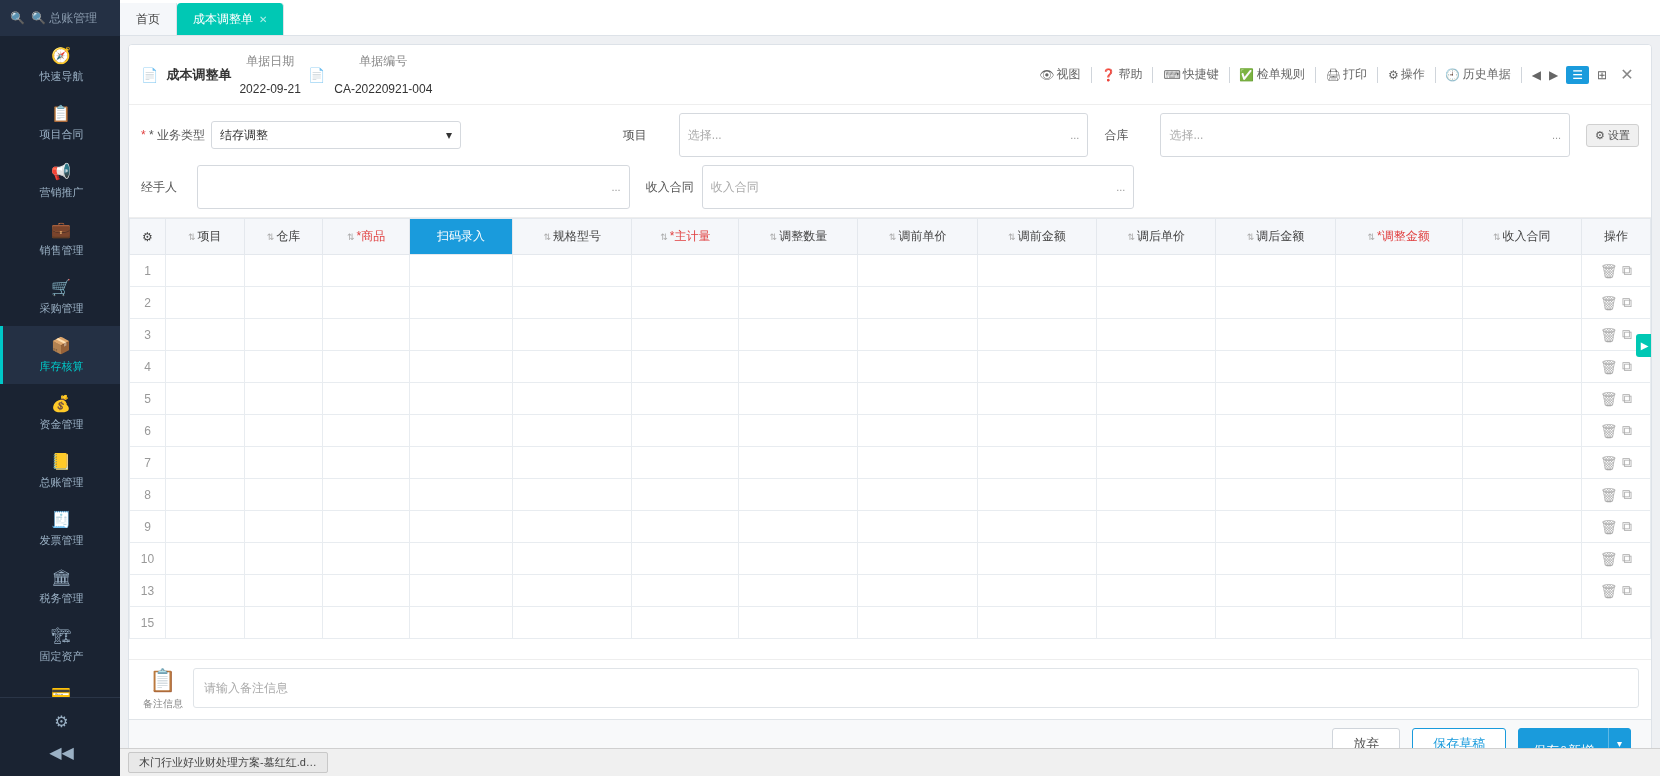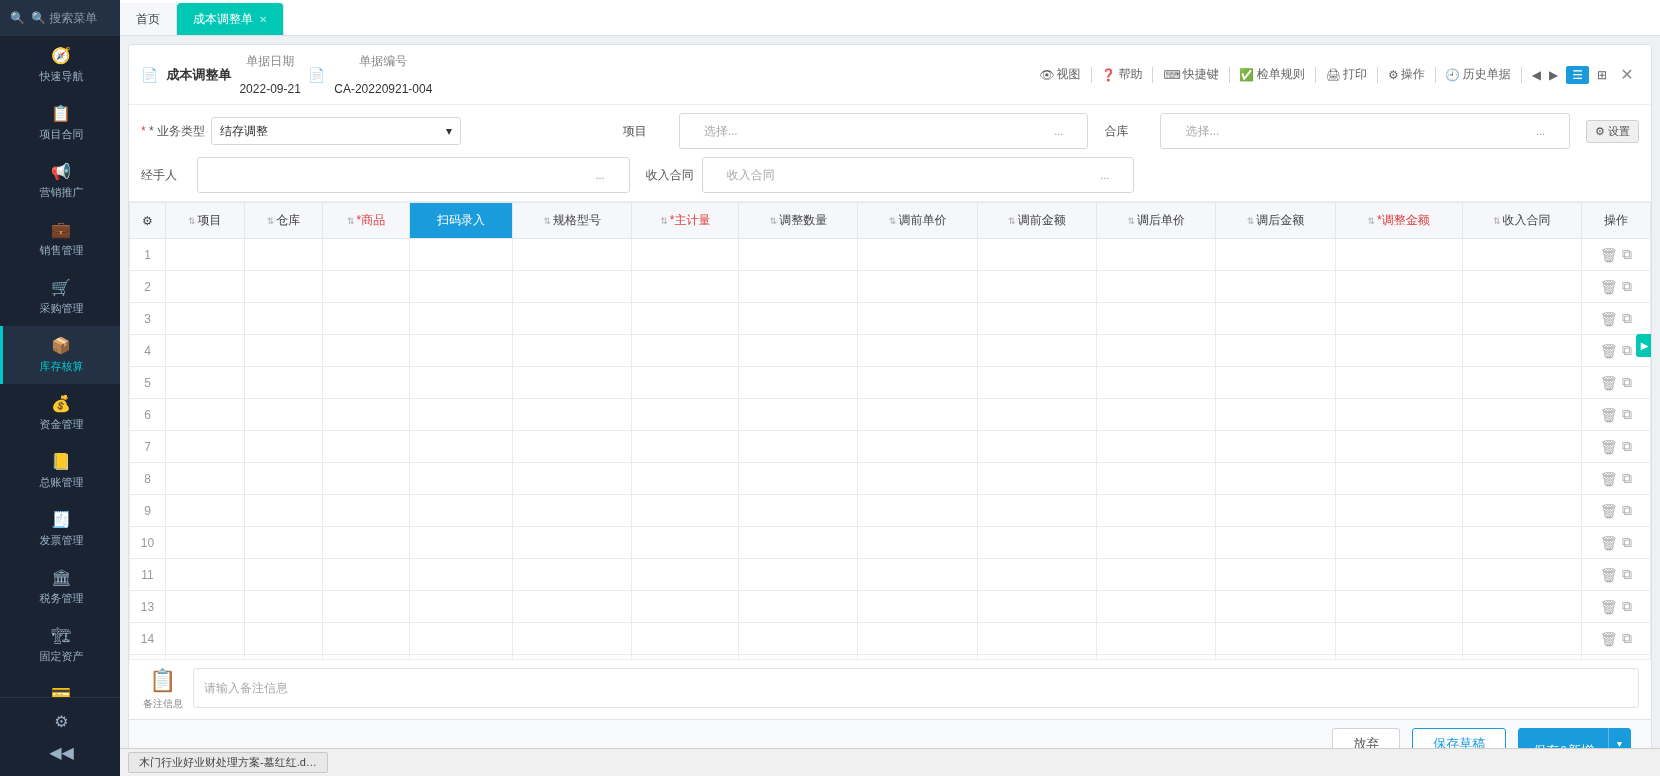--- a/index.html
+++ b/index.html
@@ -161,24 +161,24 @@
       color: #555;
       white-space: nowrap;
       min-width: 50px;
     }
     .field-label.required::before {
       content: '* ';
       color: #e04040;
     }
     .field-input {
       flex: 1;
-      height: 36px;
+      height: 44px;
       border: 1px solid #d5d9de;
       border-radius: 3px;
-      padding: 0 24px;
+      padding: 0 8px;
       font-size: 12px;
       color: #333;
       background: #fff;
       display: flex;
       align-items: center;
       justify-content: space-between;
       cursor: pointer;
     }
     .field-input-dots { color: #999; font-size: 11px; }
     .field-select {
@@ -397,21 +397,21 @@
     ::-webkit-scrollbar-thumb { background: #c1c1c1; border-radius: 3px; }
 
     .divider { width: 1px; height: 16px; background: #d0d5db; margin: 0 2px; }
   </style>
 </head>
 <body>
 
 <div class="sidebar">
   <div class="sidebar-search">
     <span>🔍</span>
-    <span>🔍 搜索菜单</span>
+    <span>🔍 总账管理</span>
   </div>
   <div class="sidebar-items">
 
   <div class="sidebar-item">
         <span class="icon">🧭</span>
         <span>快速导航</span>
       </div>
       <div class="sidebar-item">
         <span class="icon">📋</span>
         <span>项目合同</span>
@@ -824,65 +824,21 @@
       <td></td>
       <td></td>
       <td>
         <div class="row-actions">
           <span class="row-action-btn">🗑</span>
           <span class="row-action-btn">⧉</span>
         </div>
       </td>
     </tr>
             <tr>
-      <td class="row-num">11</td>
-      <td></td>
-      <td></td>
-      <td></td>
-      <td></td>
-      <td></td>
-      <td></td>
-      <td></td>
-      <td></td>
-      <td></td>
-      <td></td>
-      <td></td>
-      <td></td>
-      <td></td>
-      <td>
-        <div class="row-actions">
-          <span class="row-action-btn">🗑</span>
-          <span class="row-action-btn">⧉</span>
-        </div>
-      </td>
-    </tr>
-            <tr>
       <td class="row-num">13</td>
-      <td></td>
-      <td></td>
-      <td></td>
-      <td></td>
-      <td></td>
-      <td></td>
-      <td></td>
-      <td></td>
-      <td></td>
-      <td></td>
-      <td></td>
-      <td></td>
-      <td></td>
-      <td>
-        <div class="row-actions">
-          <span class="row-action-btn">🗑</span>
-          <span class="row-action-btn">⧉</span>
-        </div>
-      </td>
-    </tr>
-            <tr>
-      <td class="row-num">14</td>
       <td></td>
       <td></td>
       <td></td>
       <td></td>
       <td></td>
       <td></td>
       <td></td>
       <td></td>
       <td></td>
       <td></td>

